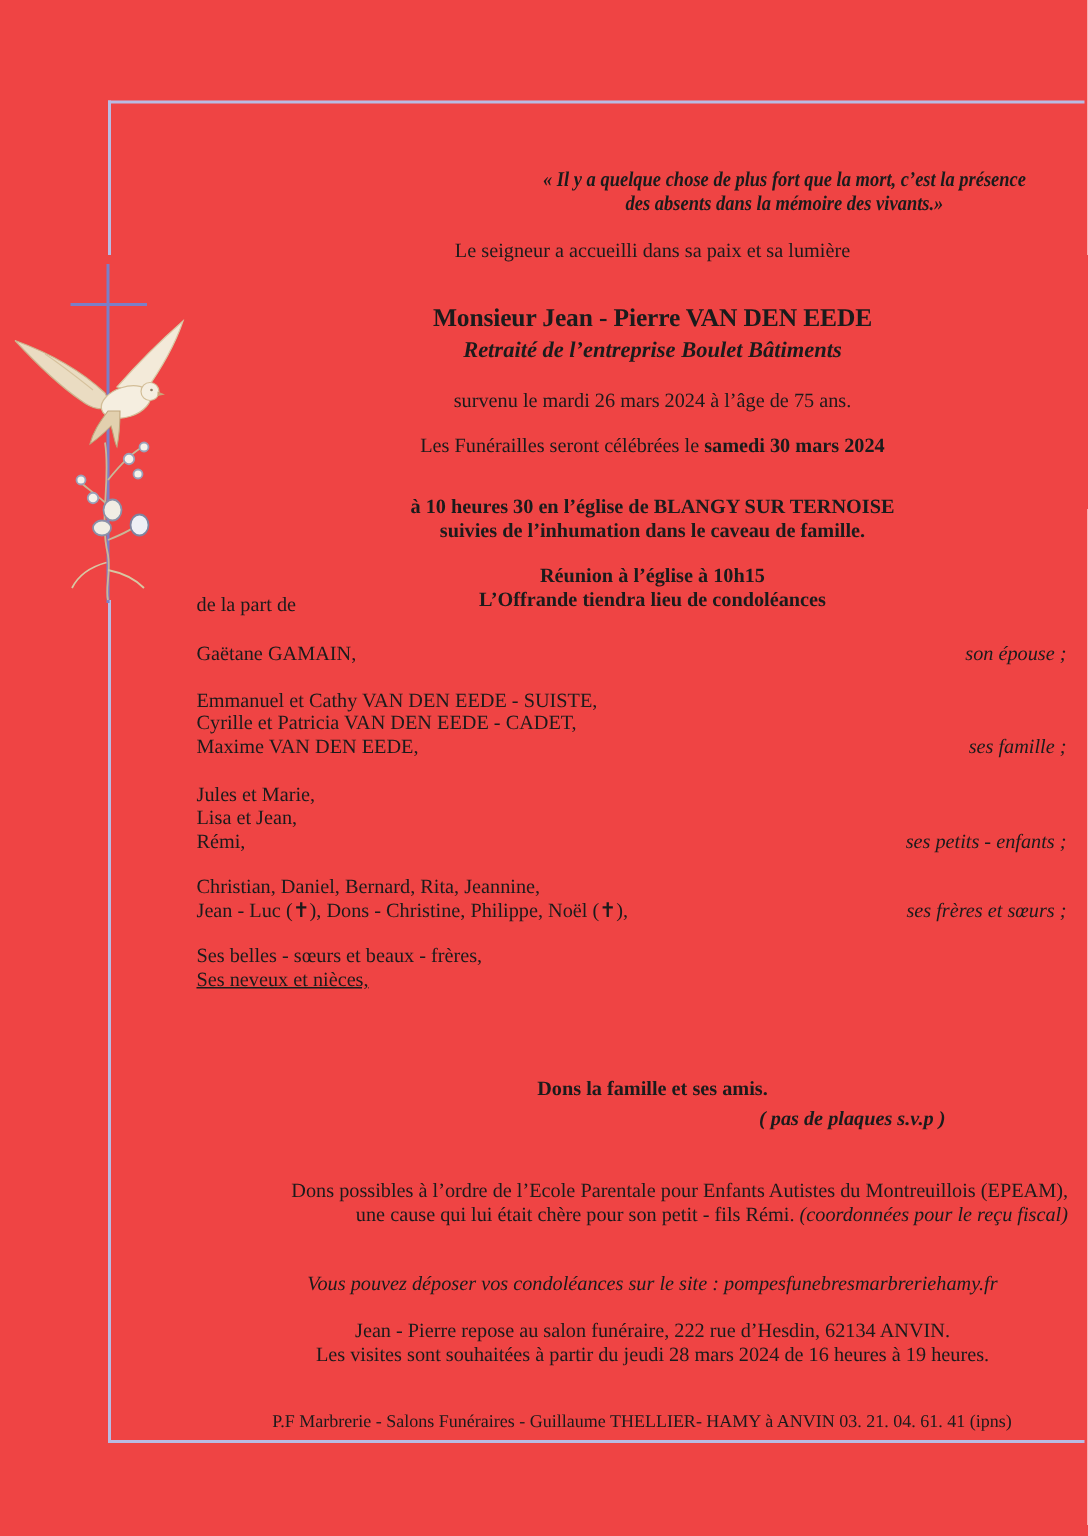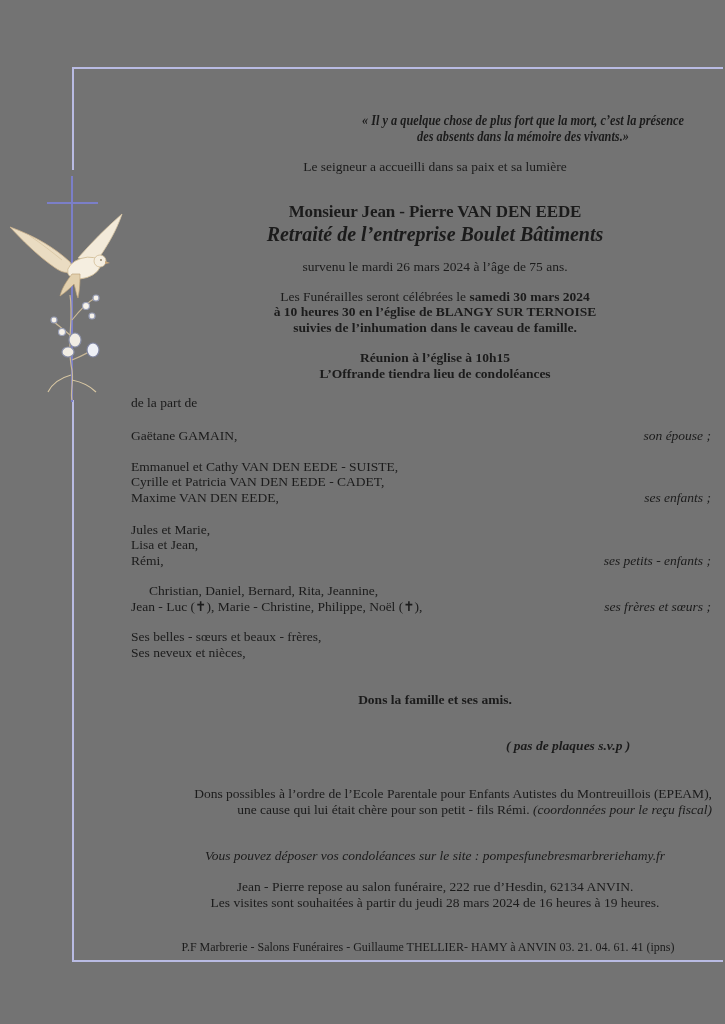--- a/index.html
+++ b/index.html
@@ -1,44 +1,44 @@
 <!DOCTYPE html>
 <html><head>
   <meta charset="utf-8">
   <style>
     html, body { margin: 0; padding: 0; background: #ffffff; }
     .page {
       position: relative;
       width: 725px;
       height: 1024px;
       overflow: hidden;
-      background: #737373;
+      background: #ef4444;
       color: #1b1b1b;
       font-family: "Liberation Serif", "DejaVu Serif", serif;
       font-size: 13.5px;
       line-height: 16px;
     }
     .hline { position: absolute; height: 1.5px; background: #b9bbe3; }
     .vline { position: absolute; width: 1.5px; background: #b9bbe3; }
     .ln { position: absolute; white-space: nowrap; }
     .c { left: 145px; width: 580px; text-align: center; }
-    .b { font-weight: bold; }
+    .b { font-weight: bold; margin-top: 26px; }
     .i { font-style: italic; }
     .bi { font-weight: bold; font-style: italic; }
     .left { left: 131px; }
     .rlabel { right: 14px; text-align: center; font-style: italic; }
     .epigraph {
       left: 333px; width: 380px; text-align: center;
       font-size: 14px; font-weight: bold; font-style: italic;
       transform: scaleX(0.88); transform-origin: center;
     }
     .title {
       font-size: 17px; line-height: 28px; font-weight: bold; letter-spacing: -0.1px;
     }
-    .subtitle { font-size: 20px; line-height: 18px; font-weight: bold; font-style: italic; }
+    .subtitle { font-size: 15px; line-height: 18px; font-weight: bold; font-style: italic; }
     .donations { right: 13px; text-align: right; }
     .footer { font-size: 12px; }
     .deco { position: absolute; left: 0; top: 170px; }
   </style>
 </head>
 <body>
 
 <div class="page">
 
   <div class="hline" style="left:72px; top:67px; width:651px;"></div>
@@ -99,33 +99,33 @@
   <div class="ln c b" style="top:366px;">L’Offrande tiendra lieu de condoléances</div>
 
   <div class="ln left" style="top:395px;">de la part de</div>
 
   <div class="ln left" style="top:428px;text-align:right;">Gaëtane GAMAIN,</div>
   <div class="ln rlabel" style="top:428px;">son épouse ;</div>
 
   <div class="ln left" style="top:459px;">Emmanuel et Cathy VAN DEN EEDE - SUISTE,</div>
   <div class="ln left" style="top:474px;">Cyrille et Patricia VAN DEN EEDE - CADET,</div>
   <div class="ln left" style="top:490px;">Maxime VAN DEN EEDE,</div>
-  <div class="ln rlabel" style="top:490px;">ses enfants ;</div>
+  <div class="ln rlabel" style="top:490px;">ses famille ;</div>
 
   <div class="ln left" style="top:522px;">Jules et Marie,</div>
   <div class="ln left" style="top:537px;">Lisa et Jean,</div>
   <div class="ln left" style="top:553px;">Rémi,</div>
   <div class="ln rlabel" style="top:553px;">ses petits - enfants ;</div>
 
-  <div class="ln left" style="top:583px;margin-left:18px;">Christian, Daniel, Bernard, Rita, Jeannine,</div>
-  <div class="ln left" style="top:599px;">Jean - Luc (✝), Marie - Christine, Philippe, Noël (✝),</div>
+  <div class="ln left" style="top:583px;">Christian, Daniel, Bernard, Rita, Jeannine,</div>
+  <div class="ln left" style="top:599px;">Jean - Luc (✝), Dons - Christine, Philippe, Noël (✝),</div>
   <div class="ln rlabel" style="top:599px;">ses frères et sœurs ;</div>
 
   <div class="ln left" style="top:629px;">Ses belles - sœurs et beaux - frères,</div>
-  <div class="ln left" style="top:645px;">Ses neveux et nièces,</div>
+  <div class="ln left" style="top:645px;text-decoration:underline;">Ses neveux et nièces,</div>
 
   <div class="ln c b" style="top:692px;">Dons la famille et ses amis.</div>
 
   <div class="ln bi" style="top:738px; left:506px;">( pas de plaques s.v.p )</div>
 
   <div class="ln donations" style="top:786px;">Dons possibles à l’ordre de l’Ecole Parentale pour Enfants Autistes du Montreuillois (EPEAM),</div>
   <div class="ln donations" style="top:802px;">
     <span>une cause qui lui était chère pour son petit - fils Rémi. </span><span class="i">(coordonnées pour le reçu  fiscal)</span>
   </div>
 

